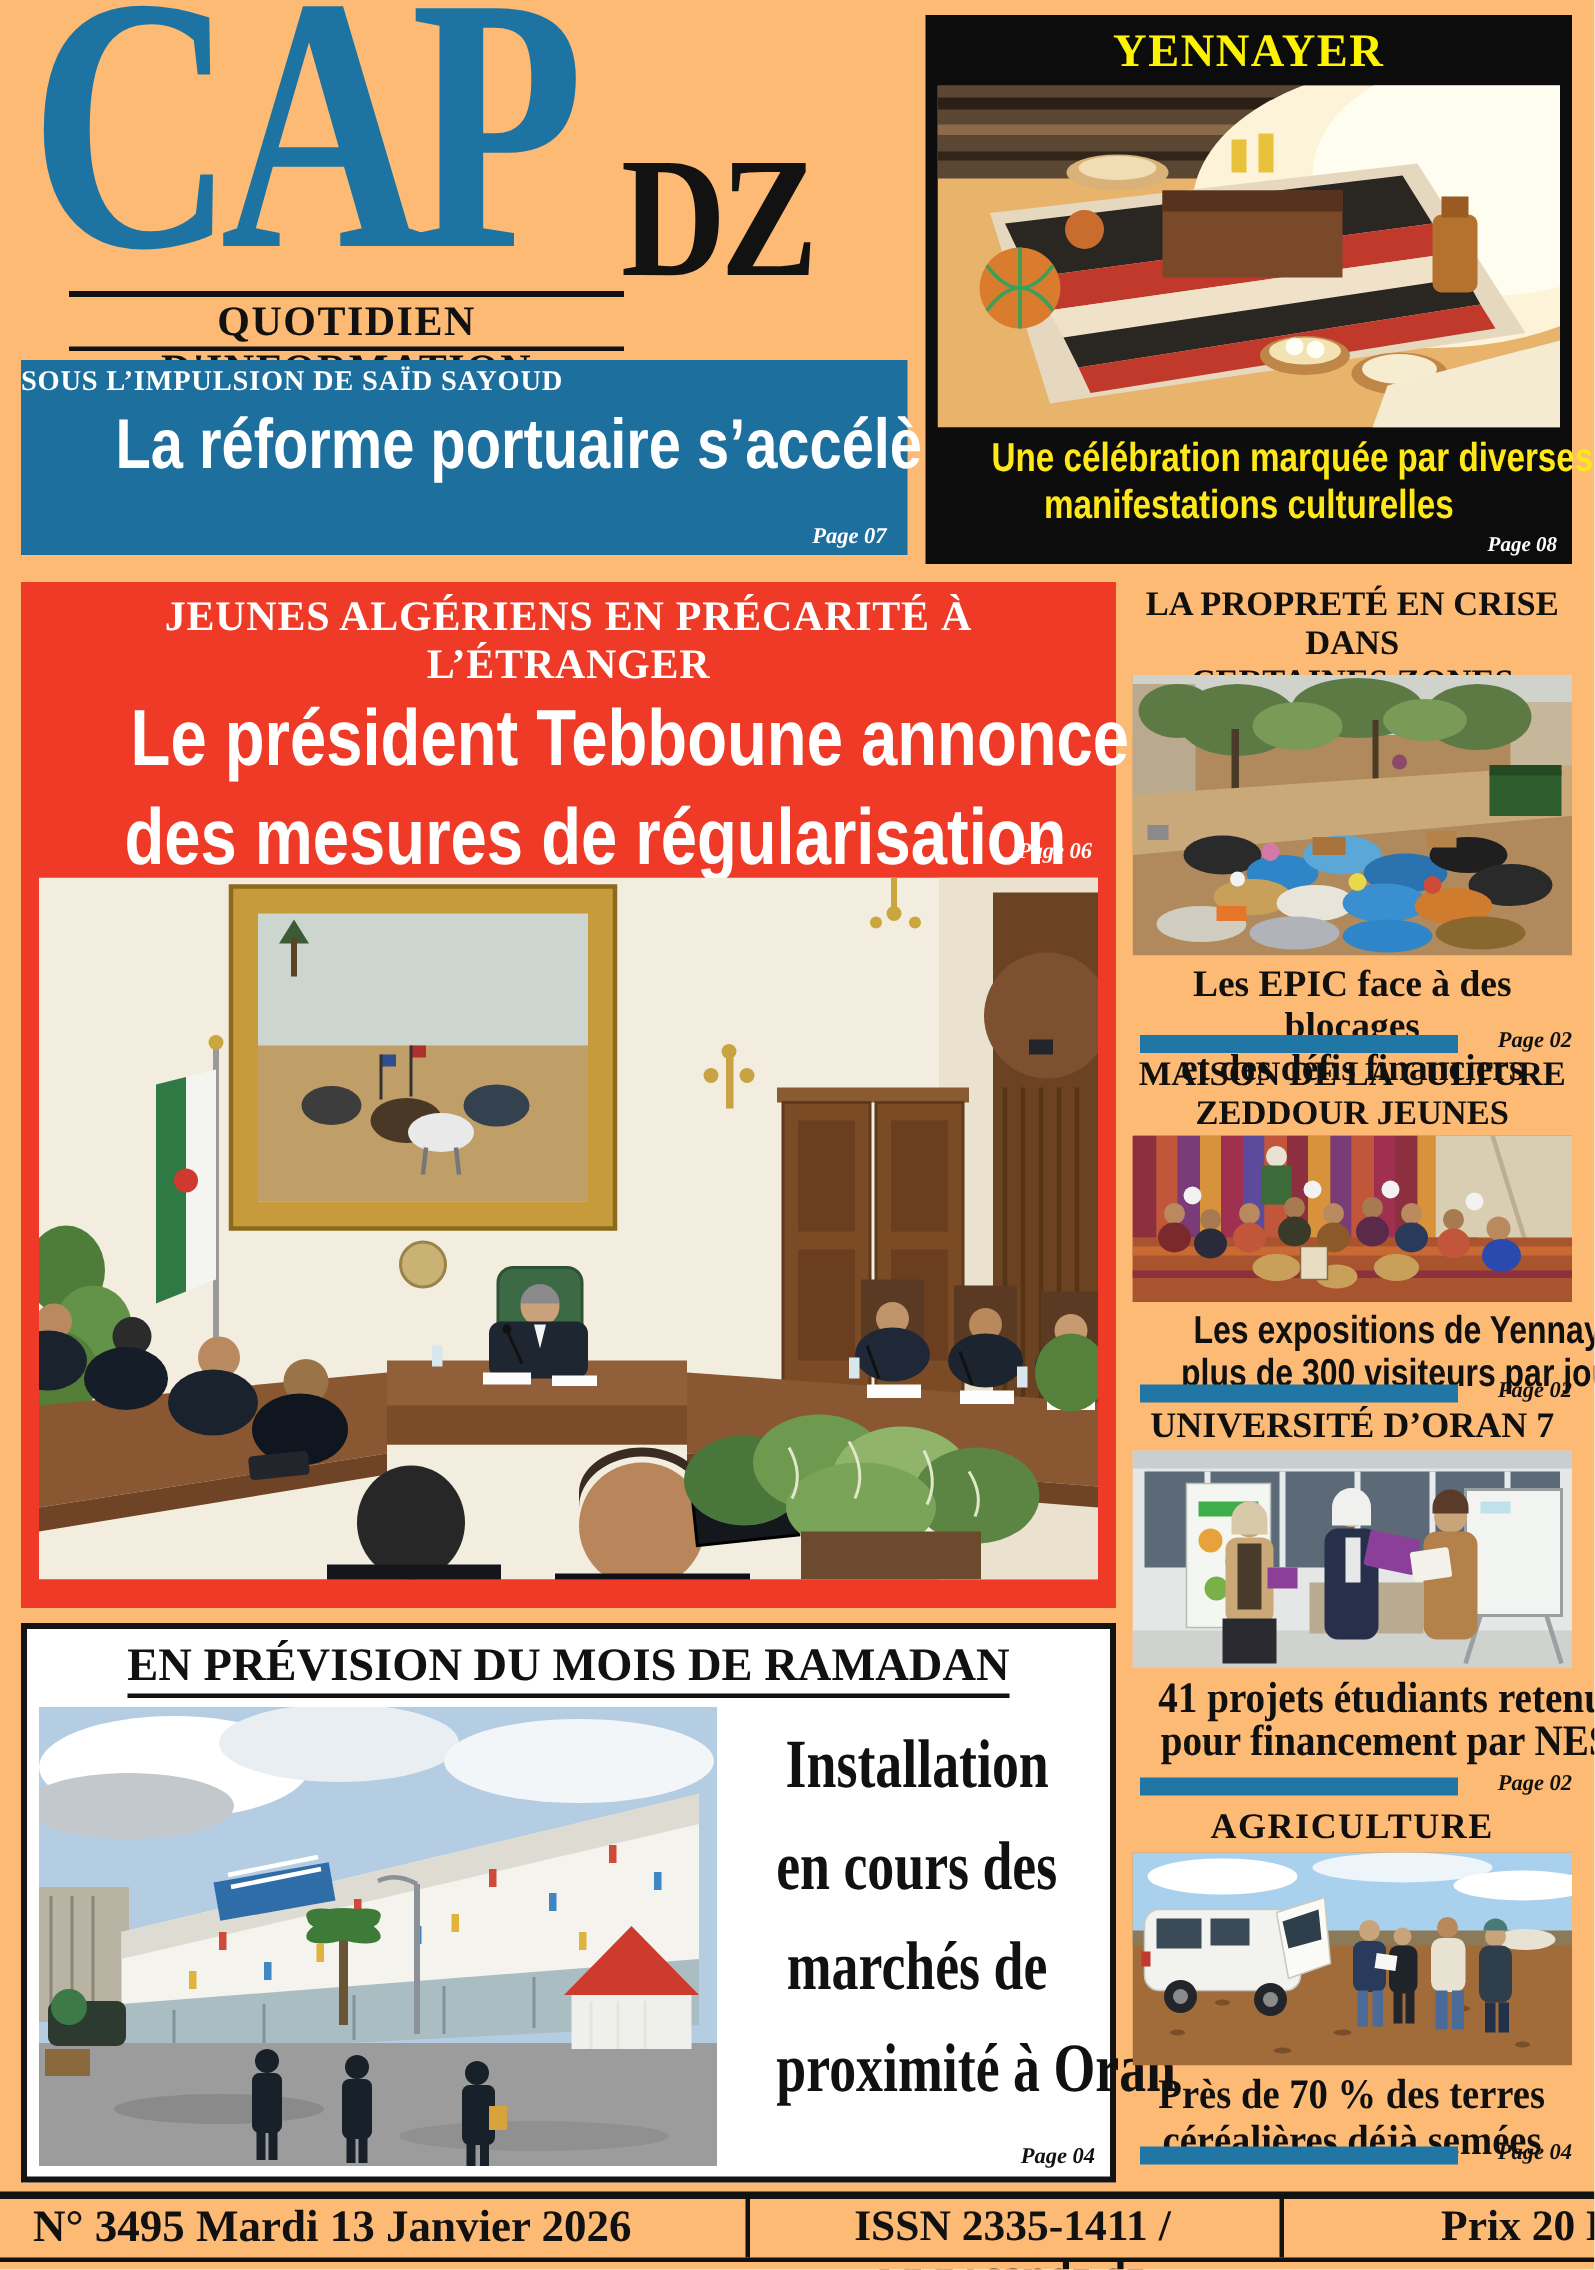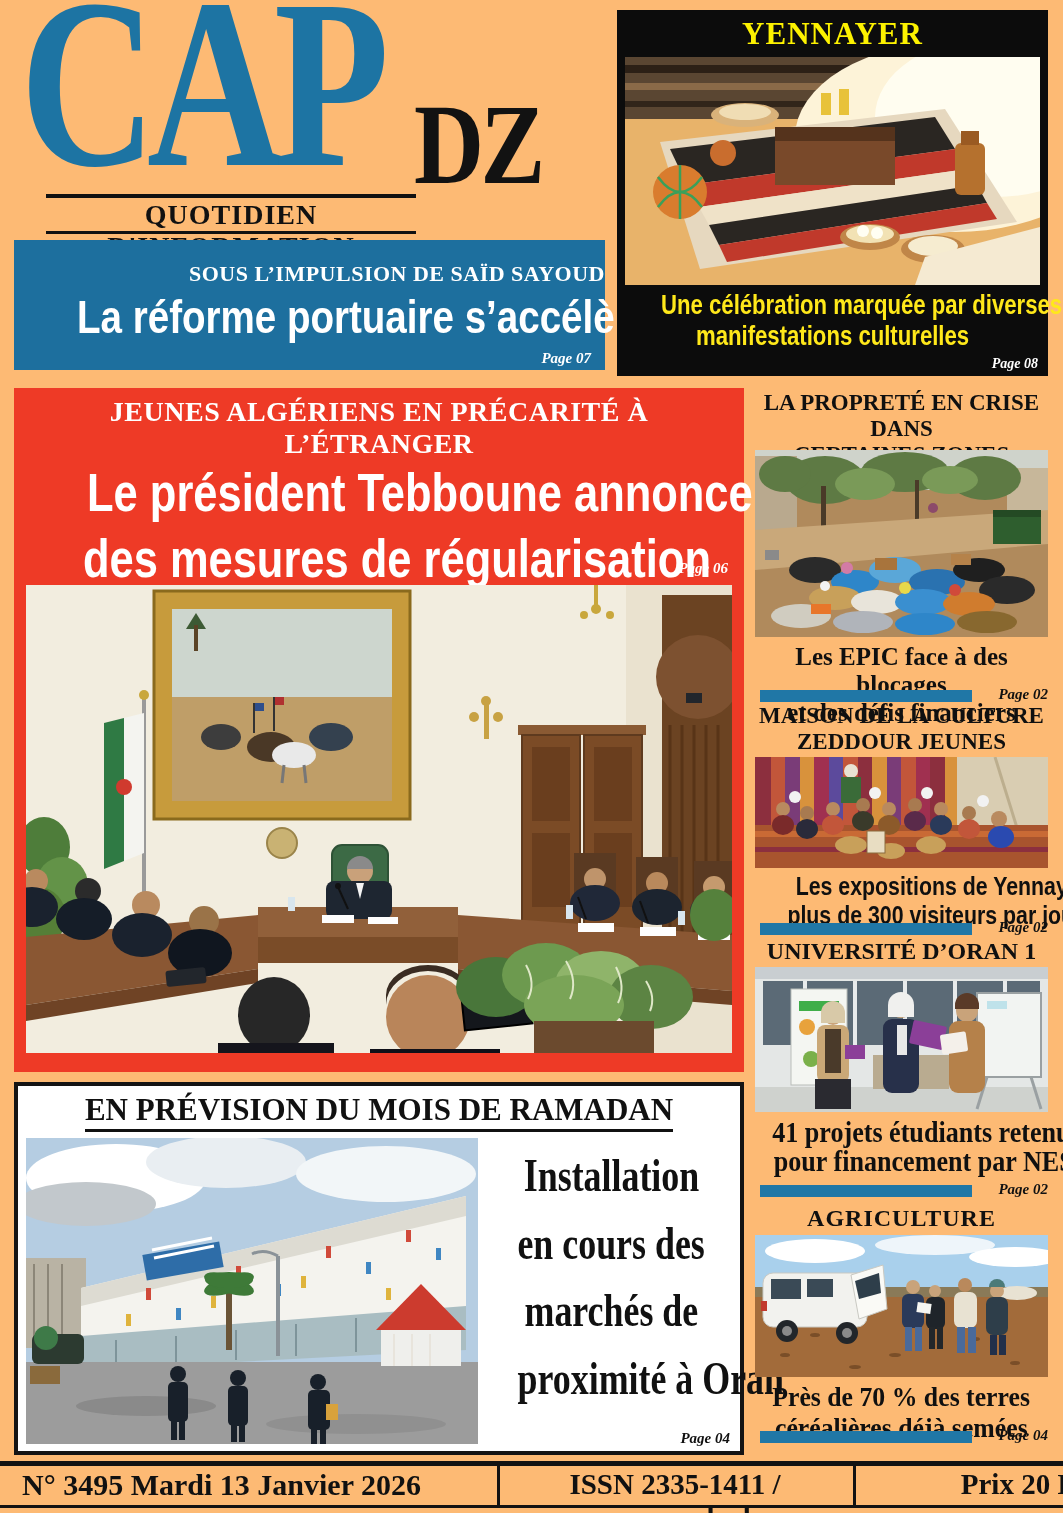--- a/index.html
+++ b/index.html
@@ -13,21 +13,21 @@
             color:#1d74a3;letter-spacing:-12px;transform:scaleX(.78);transform-origin:left top;}
   .logo-dz{position:absolute;left:414px;top:88px;font-weight:bold;font-size:114px;line-height:1;
            color:#121212;letter-spacing:-4px;transform:scaleX(.85);transform-origin:left top;}
   .rule1{position:absolute;left:46px;top:194px;width:370px;height:4px;background:#111;}
   .tagline{position:absolute;left:46px;top:199px;width:370px;text-align:center;
            font-weight:bold;font-size:28px;letter-spacing:1px;color:#111;}
   .rule2{position:absolute;left:46px;top:231px;width:370px;height:3px;background:#111;}
 
   
   .lead-blue{position:absolute;left:14px;top:240px;width:591px;height:130px;background:#1d6f9e;color:#fff;}
-  .lead-blue .kicker{margin-top:21px;font-weight:bold;font-size:22px;text-align:right;letter-spacing:.5px;}
+  .lead-blue .kicker{margin-top:4px;font-weight:bold;font-size:19px;text-align:left;letter-spacing:.5px;}
   .lead-blue .head{margin-top:2px;text-align:center;font-weight:bold;font-size:47px;
                    font-family:"Liberation Sans",sans-serif;}
   .lead-blue .pg{position:absolute;right:14px;bottom:3px;font-style:italic;font-weight:bold;font-size:15px;}
 
   
   .yennayer{position:absolute;left:617px;top:10px;width:431px;height:366px;background:#0c0c0c;color:#ffec00;}
   .yennayer .title{margin-top:6px;text-align:center;font-weight:bold;font-size:31px;letter-spacing:1px;color:#fdf200;}
   .yennayer .photo{position:absolute;left:8px;top:47px;width:415px;height:228px;}
   .yennayer .head{position:absolute;left:0;top:280px;width:431px;text-align:center;font-weight:bold;
                   font-size:27px;line-height:1.15;font-family:"Liberation Sans",sans-serif;color:#ffe81a;}
@@ -492,21 +492,21 @@
   <div class="side-head" style="top:872px;font-family:'Liberation Sans',sans-serif;font-size:26px;">
     <span class="cond">Les expositions de Yennayer attirent</span>
     <span class="cond">plus de 300 visiteurs par jour</span>
   </div>
   <div class="pagebar" style="top:921px;">
     <div class="bar"></div>
     <div class="pg">Page 02</div>
   </div>
 
   <div class="side-kicker" style="top:938px;font-size:24px;">
-    <span>UNIVERSITÉ D’ORAN 1</span>
+    <span>UNIVERSITÉ D’ORAN 7</span>
   </div>
   <svg class="side-photo" style="top:967px;height:145px;" viewBox="0 0 293 145" preserveAspectRatio="none">
     <rect width="293" height="145" fill="#e4e7e6"></rect>
     <rect width="293" height="12" fill="#c9ced1"></rect>
     <rect x="8" y="14" width="277" height="64" fill="#5b6a76"></rect>
     <g stroke="#e8ebec" stroke-width="4">
         <line x1="50" y1="14" x2="50" y2="78"></line>
         <line x1="100" y1="14" x2="100" y2="78"></line>
         <line x1="150" y1="14" x2="150" y2="78"></line>
         <line x1="200" y1="14" x2="200" y2="78"></line>

